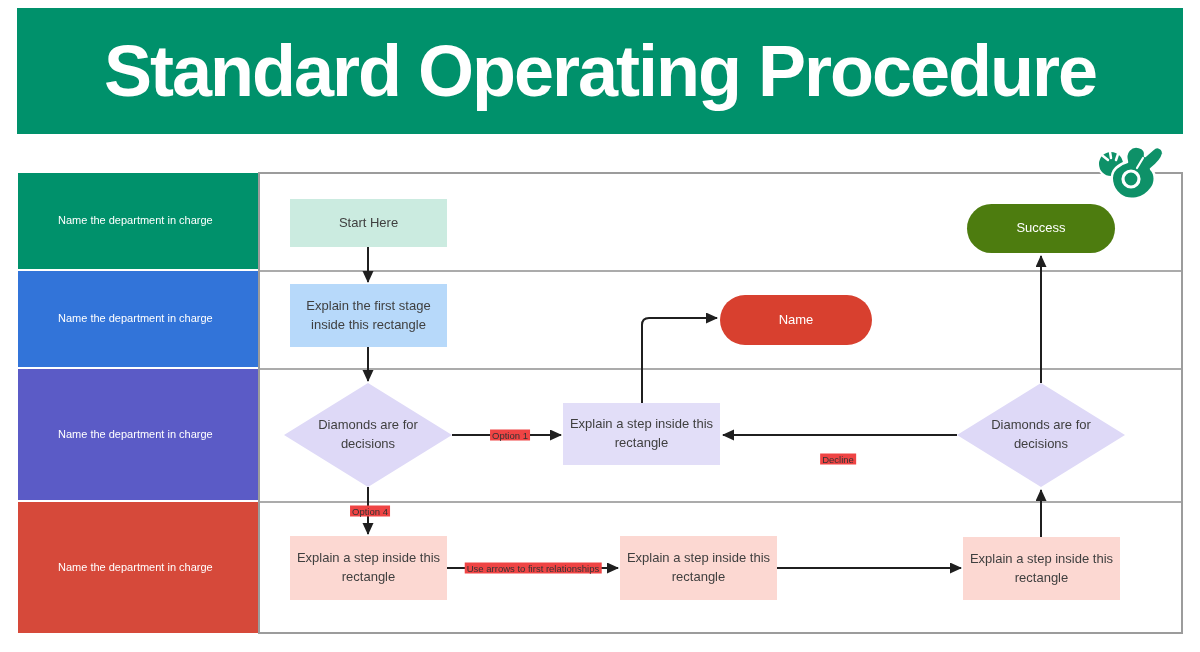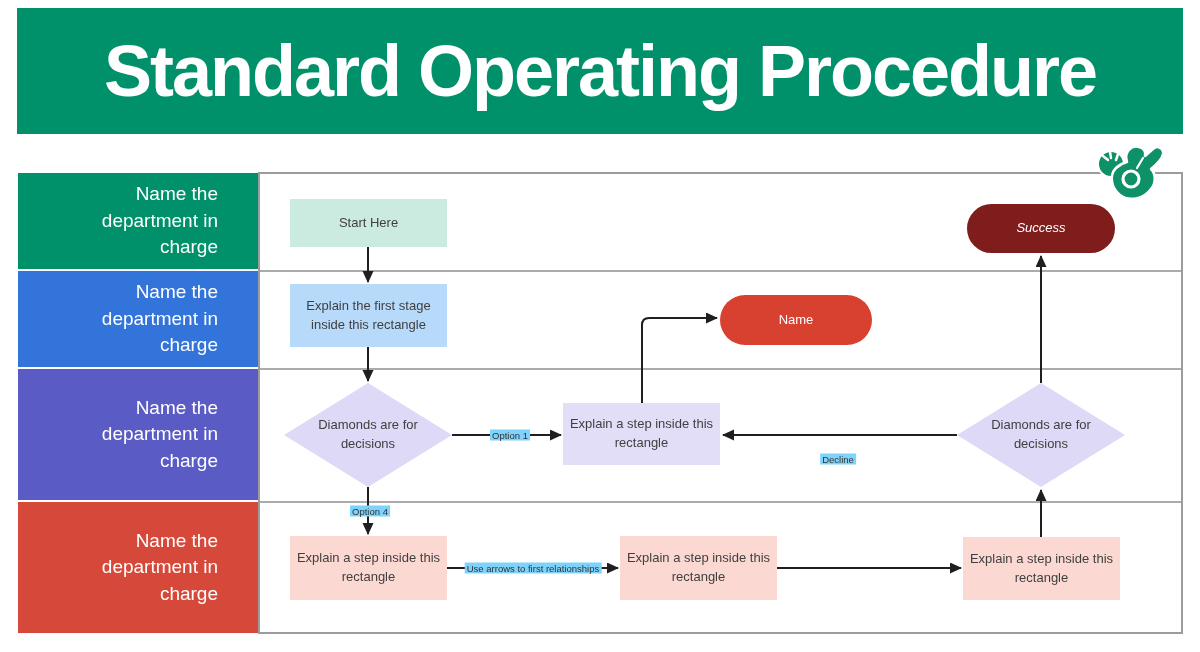--- a/index.html
+++ b/index.html
@@ -6,21 +6,21 @@
   body { background:#ffffff; font-family:"Liberation Sans", sans-serif; }
   .page { position:relative; width:1200px; height:652px; background:#fff; overflow:hidden; }
 
   
   .banner { position:absolute; left:17px; top:8px; width:1166px; height:126px;
             display:flex; align-items:center; justify-content:center; }
   .banner h1 { color:#ffffff; font-size:72px; font-weight:bold; letter-spacing:-2px; white-space:nowrap; }
 
   
   .lane-label { position:absolute; left:18px; width:240px; display:flex; align-items:center; justify-content:center; }
-  .lane-label .lane-text { display:block; width:160px; text-align:right; color:#ffffff; font-size:19px; line-height:1.4; }
+  .lane-label .lane-text { display:block; width:160px; text-align:left; color:#ffffff; font-size:11px; line-height:1.4; }
   .lane-0 { top:173px; height:96px; }
   .lane-1 { top:271px; height:96px; }
   .lane-2 { top:369px; height:131px; }
   .lane-3 { top:502px; height:131px; }
 
   
   .flow-area { position:absolute; left:258px; top:172px; width:925px; height:462px;
                background:#ffffff; border:2px solid #9c9c9c; }
   .lane-line { position:absolute; left:0; width:100%; height:0; border-top:2px solid #ababab; }
   .lane-line.l1 { top:96px; }
@@ -41,21 +41,21 @@
   .n-mid { left:563px; top:403px; width:157px; height:62px; }
   .pill { border-radius:26px; color:#ffffff; }
   .n-fail { left:720px; top:295px; width:152px; height:50px; }
   .n-success { left:967px; top:204px; width:148px; height:49px; }
   .n-p1 { left:290px; top:536px; width:157px; height:64px; }
   .n-p2 { left:620px; top:536px; width:157px; height:64px; }
   .n-p3 { left:963px; top:537px; width:157px; height:63px; }
 
   
   .edges { position:absolute; left:0; top:0; width:1200px; height:652px; pointer-events:none; }
-  .edge-label { position:absolute; transform:translate(-50%,-50%); background:#7dd3fc;
+  .edge-label { position:absolute; transform:translate(-50%,-50%); background:#ef4444;
                 font-size:9.5px; color:#333333; padding:0 2px; white-space:nowrap; }
   .el-option1 { left:510px; top:435px; }
   .el-option2 { left:370px; top:511px; }
   .el-decline { left:838px; top:459px; }
   .el-rel     { left:533px; top:568px; }
 
   
   .hand-icon { position:absolute; left:1093px; top:142px; width:76px; height:70px; }
 </style>
 </head>
@@ -119,21 +119,21 @@
   </div>
 
   <div class="node n-mid n-rect" style="background-color: rgb(226, 222, 248);">
     <span class="node-text">Explain a step inside this rectangle</span>
   </div>
 
   <div class="node pill n-fail" style="background-color: rgb(216, 64, 47);">
     <span class="node-text">Name</span>
   </div>
 
-  <div class="node pill n-success" style="background-color: #7f1d1d; font-style: italic;">
+  <div class="node pill n-success" style="background-color: #4d7c0f;">
     <span class="node-text">Success</span>
   </div>
 
   <div class="node diamond n-dright" style="background-color: rgb(222, 217, 247);">
     <span class="node-text">Diamonds are for decisions</span>
   </div>
 
   <div class="node n-p1 n-rect" style="background-color: rgb(252, 216, 210);">
     <span class="node-text">Explain a step inside this rectangle</span>
   </div>

